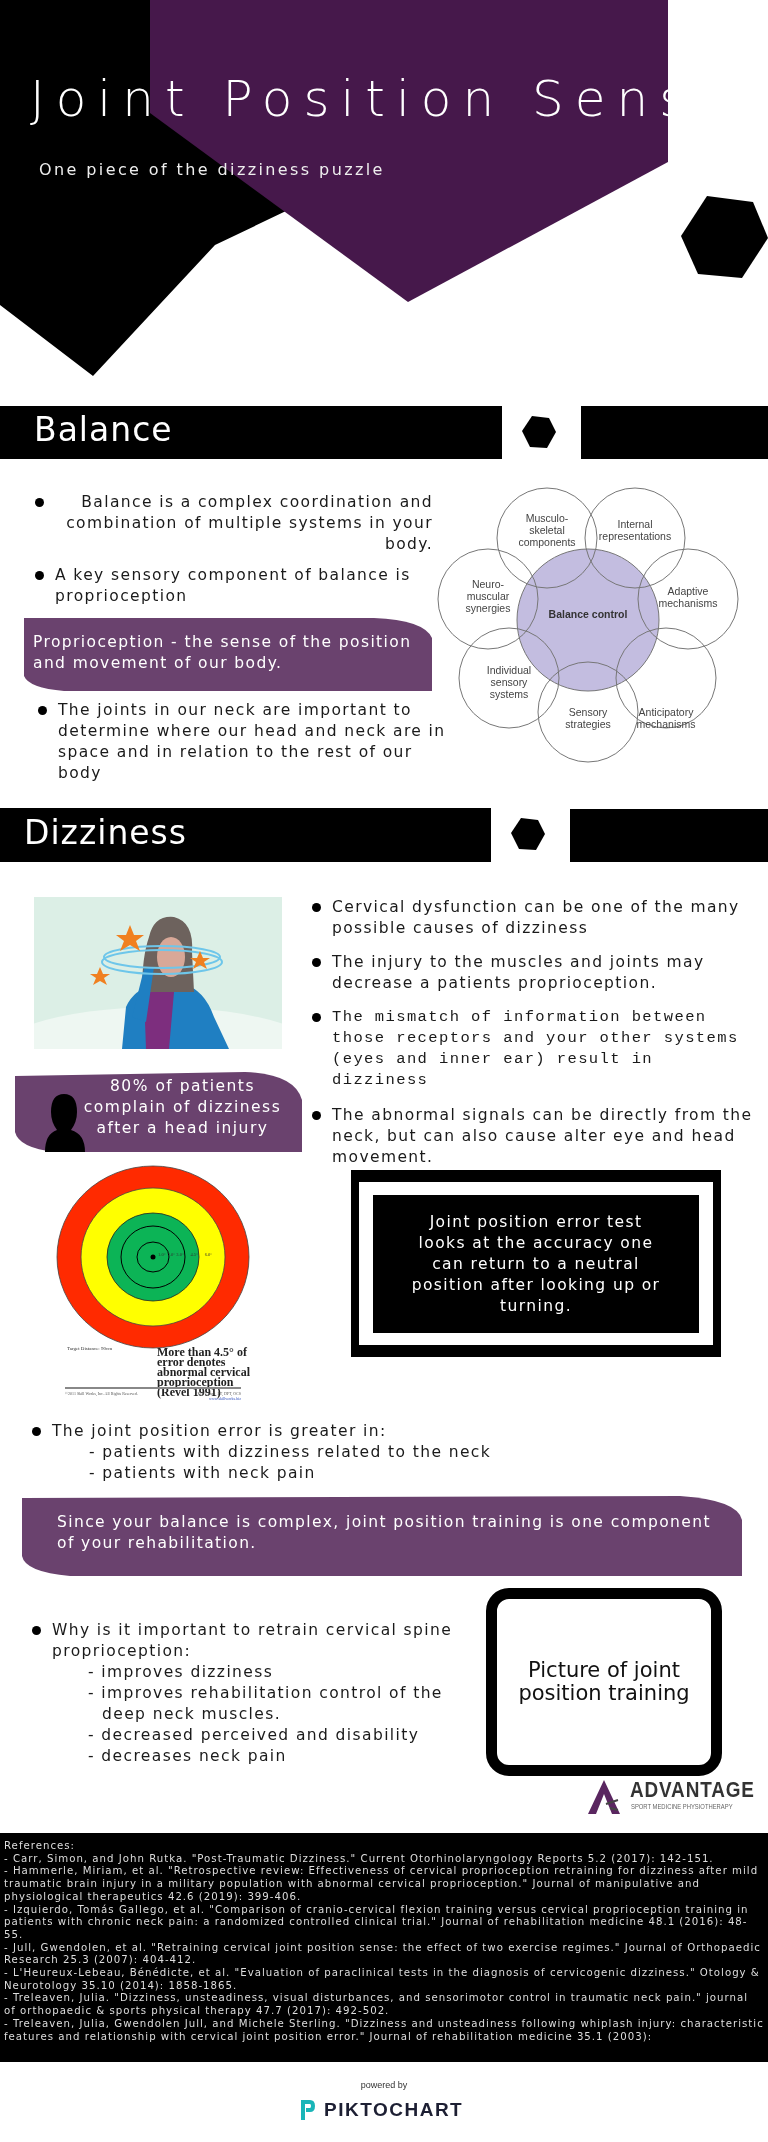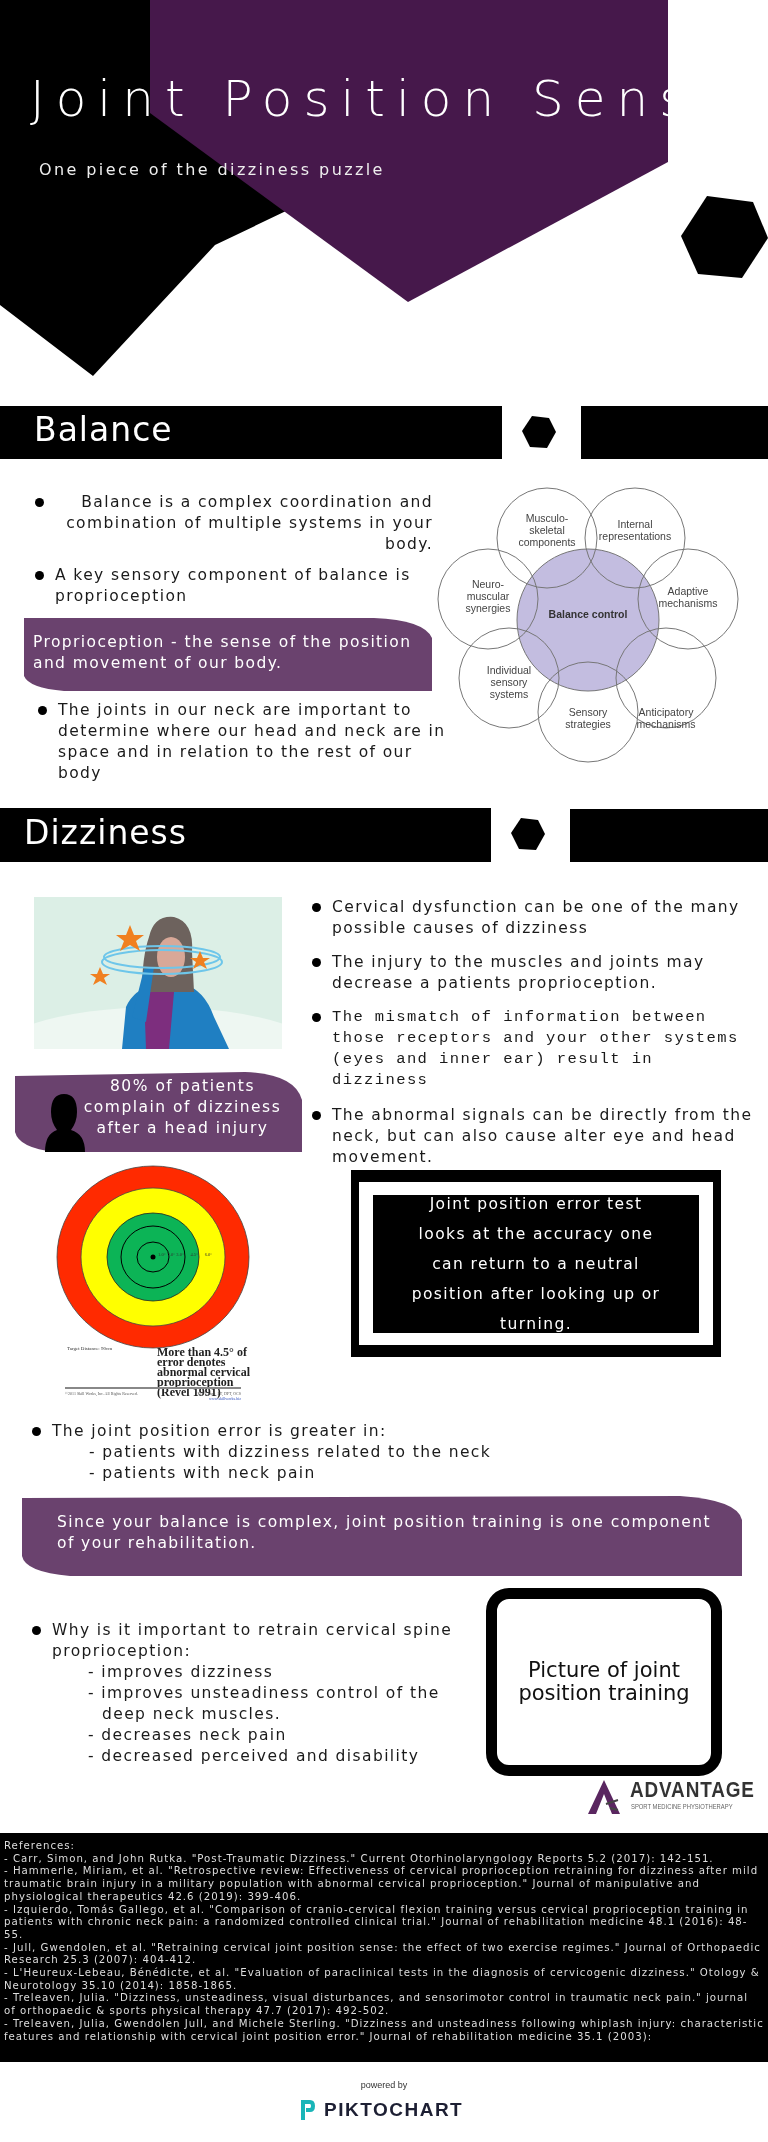--- a/index.html
+++ b/index.html
@@ -153,21 +153,21 @@
   <div style="position:absolute;left:102px;top:182px;width:108px;font-family:Liberation Serif, serif;font-weight:bold;font-size:12px;line-height:10px;color:#222;">More than 4.5° of error denotes abnormal cervical proprioception (Revel 1991)</div>
   <div style="position:absolute;left:10px;top:222px;width:176px;border-top:2px solid #888;"></div>
   <div style="position:absolute;left:10px;top:226px;font-size:4px;color:#555;font-family:'Liberation Serif',serif;">©2011 Skill Works, Inc. All Rights Reserved.</div>
   <div style="position:absolute;right:14px;top:226px;font-size:4px;color:#555;text-align:right;font-family:'Liberation Serif',serif;">
     <span>Keli Lunde, PT, DPT, OCS</span><br><span style="color:#3050c0;">www.skillworks.biz</span>
   </div>
 </div>
 
 <div class="abs" style="left:351px;top:1170px;width:370px;height:187px;background:#000;">
   <div style="position:absolute;left:8px;top:12px;width:354px;height:163px;background:#fff;">
-    <div style="position:absolute;left:14px;top:13px;width:326px;height:138px;background:#000;display:flex;align-items:center;justify-content:center;text-align:center;color:#fff;font-size:15.5px;letter-spacing:1.4px;line-height:30px;padding:0 32px;">Joint position error test looks at the accuracy one can return to a neutral position after looking up or turning.</div>
+    <div style="position:absolute;left:14px;top:13px;width:326px;height:138px;background:#000;display:flex;align-items:center;justify-content:center;text-align:center;color:#fff;font-size:15.5px;letter-spacing:1.4px;line-height:21px;padding:0 32px;">Joint position error test looks at the accuracy one can return to a neutral position after looking up or turning.</div>
   </div>
 </div>
 
 <ul class="abs bullet-list" style="left:30px;top:1421px;width:500px;">
   <li>The joint position error is greater in:</li>
 </ul>
 <ul class="abs dash-list" style="left:89px;top:1442px;">
   <li>- patients with dizziness related to the neck</li>
   <li>- patients with neck pain</li>
 </ul>
@@ -175,24 +175,24 @@
 <svg class="abs" style="left:20px;top:1494px" width="724" height="84">
   <path d="M2,4 L660,2 Q718,6 722,26 L722,82 L50,82 Q5,78 2,62 Z" fill="#6a426e"></path>
 </svg>
 <div class="abs" style="left:57px;top:1512px;width:670px;color:#fff;font-size:15.5px;letter-spacing:1.4px;line-height:21px;">Since your balance is complex, joint position training is one component of your rehabilitation.</div>
 
 <ul class="abs bullet-list" style="left:30px;top:1620px;width:430px;">
   <li>Why is it important to retrain cervical spine proprioception:</li>
 </ul>
 <ul class="abs dash-list" style="left:88px;top:1662px;">
   <li>- improves dizziness</li>
-  <li>- improves unsteadiness control of the</li>
+  <li>- improves rehabilitation control of the</li>
   <li style="padding-left:14px;">deep neck muscles.</li>
+  <li>- decreased perceived and disability</li>
   <li>- decreases neck pain</li>
-  <li>- decreased perceived and disability</li>
 </ul>
 
 <div class="abs" style="left:486px;top:1588px;width:236px;height:188px;border:11px solid #000;border-radius:23px;background:#fff;display:flex;align-items:center;justify-content:center;text-align:center;">
   <div style="font-size:21px;line-height:23px;color:#111;width:190px;">Picture of joint position training</div>
 </div>
 
 <div class="abs" style="left:588px;top:1780px;width:180px;height:36px;">
   <svg width="36" height="34" style="position:absolute;left:0;top:0">
     <polygon points="16,0 32,34 24,34 16,14 8,34 0,34" fill="#5a2660"></polygon>
     <path d="M18,24 L30,20 M22,28 L30,30" stroke="#444" stroke-width="2"></path>

